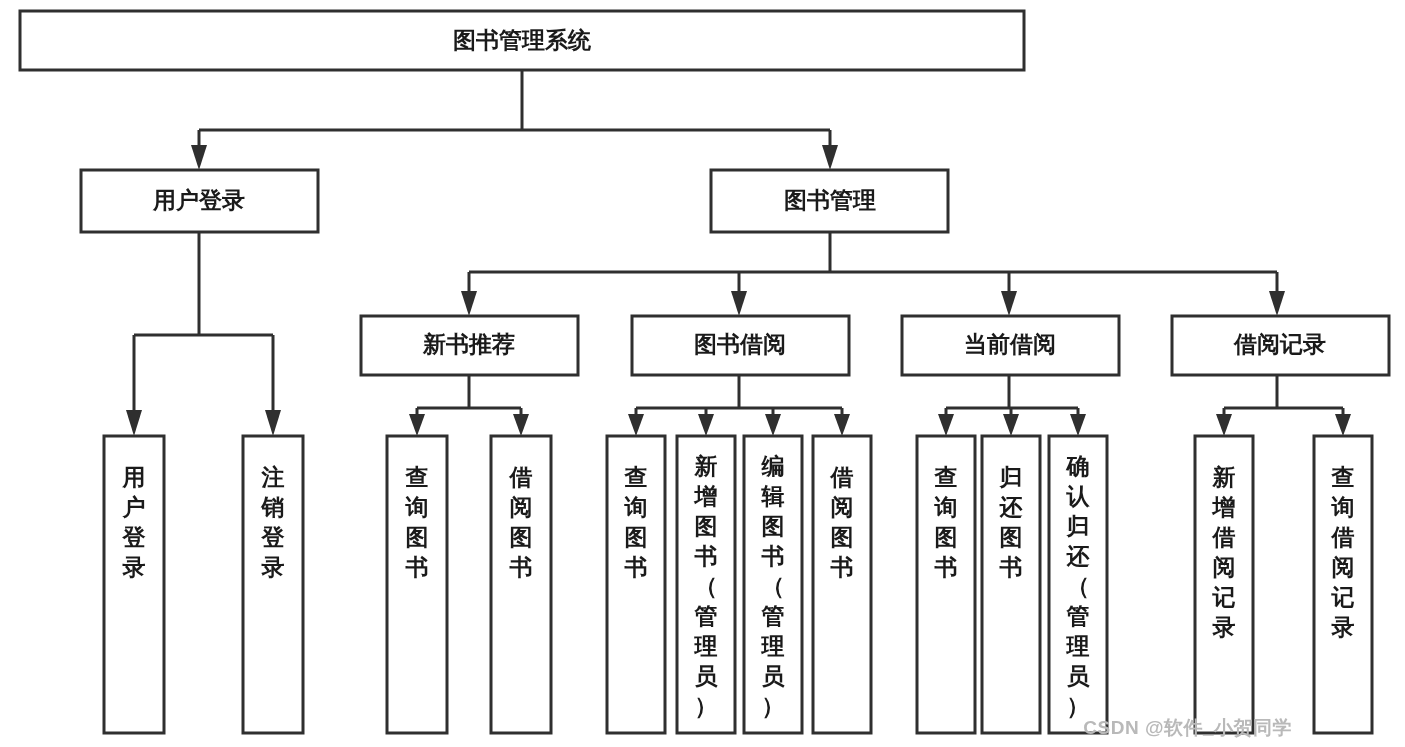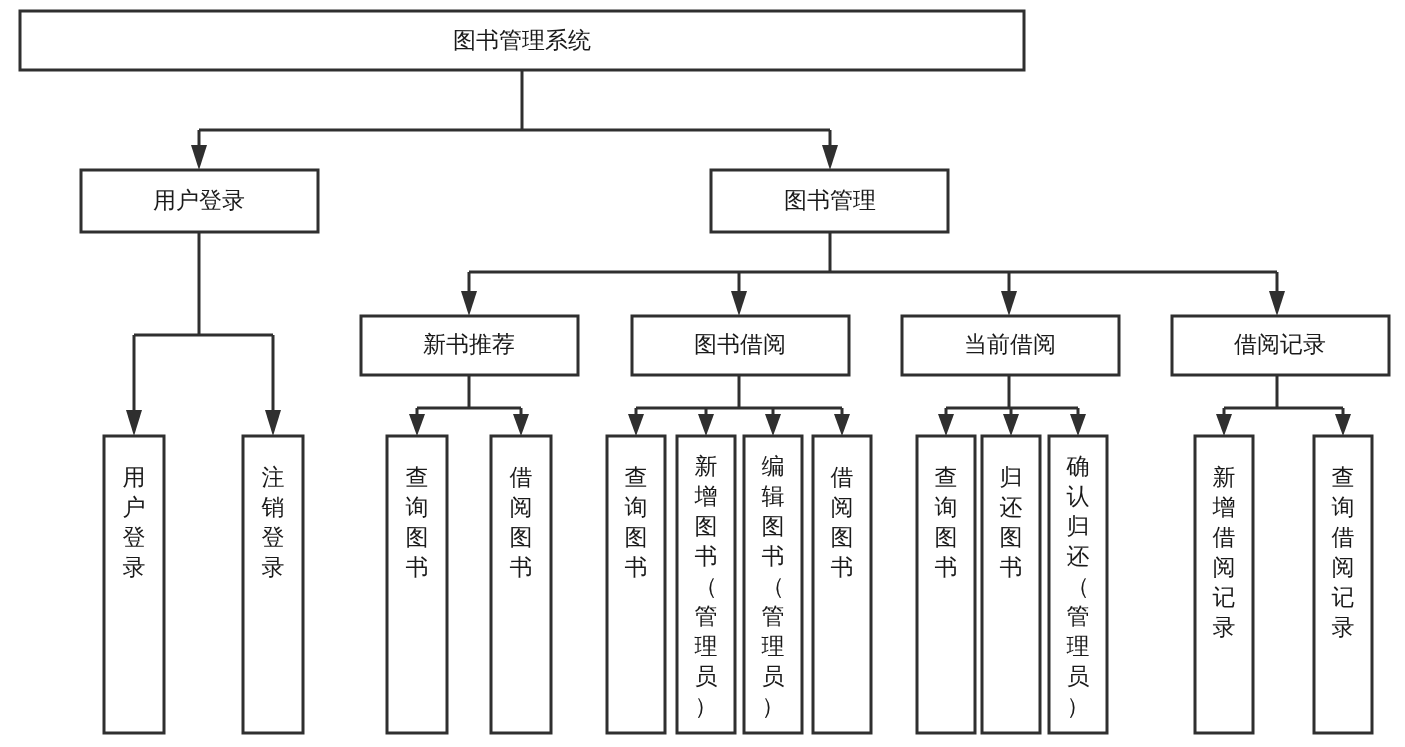--- a/index.html
+++ b/index.html
@@ -11,20 +11,21 @@
     width: 1405px;
     height: 747px;
     font-family: "Liberation Sans", "DejaVu Sans", sans-serif;
     overflow: hidden;
     position: relative;
   }
   #diagram-root {
     position: relative;
     width: 1304px;
     height: 747px;
+    font-weight: bold;
   }
   svg.diagram-canvas {
     position: absolute;
     top: 0;
     left: 0;
     width: 1405px;
     height: 747px;
     display: block;
   }
   .node-box {
@@ -229,13 +230,14 @@
       <rect class="node-box" x="1195" y="436" width="58" height="297"></rect>
       <text class="node-label-v" x="1224" y="479"><tspan x="1224" y="479">新</tspan><tspan x="1224" y="509">增</tspan><tspan x="1224" y="539">借</tspan><tspan x="1224" y="569">阅</tspan><tspan x="1224" y="599">记</tspan><tspan x="1224" y="629">录</tspan></text>
     </g>
     <g>
       <rect class="node-box" x="1314" y="436" width="58" height="297"></rect>
       <text class="node-label-v" x="1343" y="479"><tspan x="1343" y="479">查</tspan><tspan x="1343" y="509">询</tspan><tspan x="1343" y="539">借</tspan><tspan x="1343" y="569">阅</tspan><tspan x="1343" y="599">记</tspan><tspan x="1343" y="629">录</tspan></text>
     </g>
 
   </svg>
 
+  <div class="watermark-text">CSDN @软件_小贺同学</div>
 </div>
 
 </body></html>

